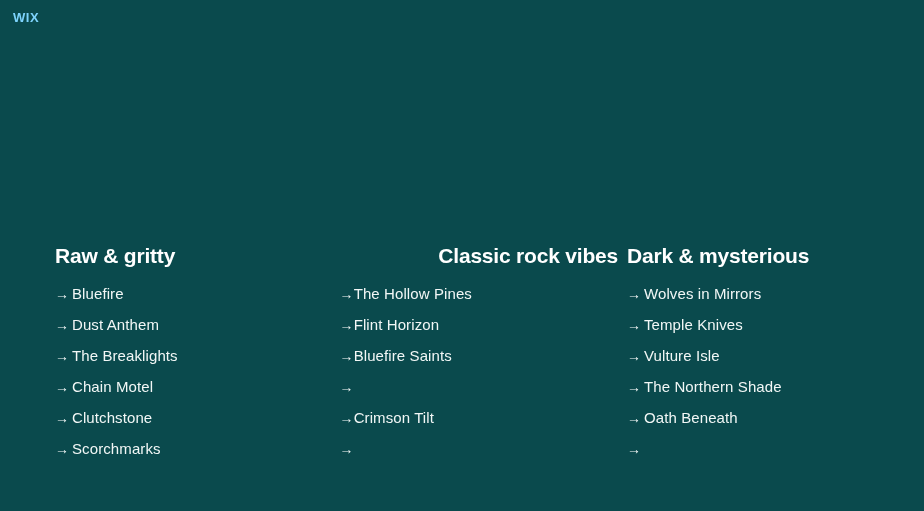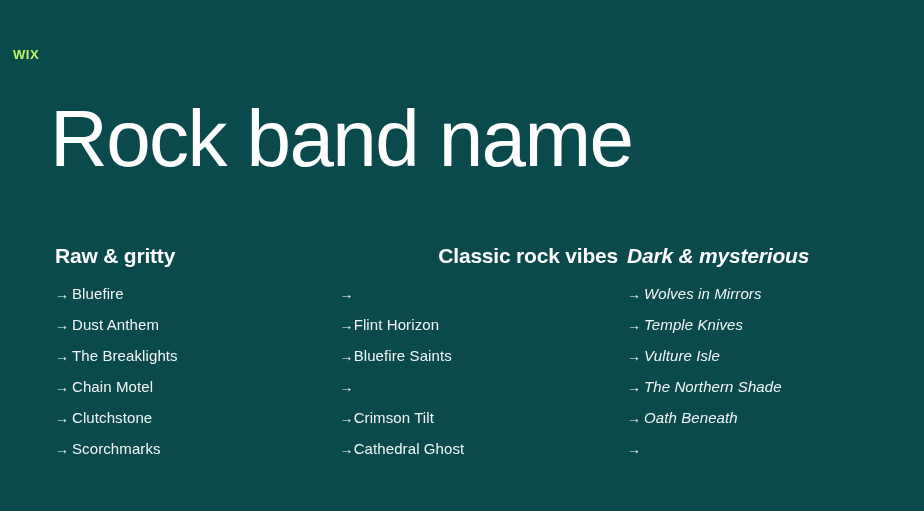--- a/index.html
+++ b/index.html
@@ -22,23 +22,22 @@
     box-sizing: border-box;
   }
   
   #brand {
     position: absolute;
     left: 13px;
     top: 11px;
     font-size: 13px;
     font-weight: 700;
     letter-spacing: 0.6px;
-    color: #bef264;
+    color: #7dd3fc;
     line-height: 1;
-    margin-top: 37px;
   }
   
   #title {
     position: absolute;
     left: 50px;
     top: 38px;
     width: 780px;
     font-size: 80px;
     font-weight: 300;
     line-height: 93px;
@@ -57,21 +56,21 @@
     width: 892px;
     display: flex;
     flex-direction: row;
     align-items: flex-start;
   }
   .column {
     box-sizing: border-box;
   }
   .column.col-0 { width: 291px; padding-left: 55px; }
   .column.col-1 { width: 348px; padding-left: 55px; text-align: right; }
-  .column.col-2 { width: 285px; padding-left: 9px; font-style: italic; }
+  .column.col-2 { width: 285px; padding-left: 9px; }
   .col-heading {
     font-size: 21px;
     font-weight: 700;
     letter-spacing: -0.2px;
     line-height: 26px;
     color: #ffffff;
     margin: 0 0 16px 0;
     white-space: nowrap;
   }
   .col-list {
@@ -102,21 +101,20 @@
   .item-label { display: inline-block; }
 </style>
 </head>
 <body>
 
 <div id="slide">
 
   <div id="brand">WIX</div>
 
   <h1 id="title">
-    <span class="tline">Rock band name</span>
   </h1>
 
   <div id="columns">
 
     <div class="column col-0">
       <div class="col-heading">Raw &amp; gritty</div>
       <ul class="col-list">
         <li>
           <span class="arrow-icon">→</span>
           <span class="item-label">Bluefire</span>
@@ -142,39 +140,39 @@
           <span class="item-label">Scorchmarks</span>
         </li>
       </ul>
     </div>
 
     <div class="column col-1">
       <div class="col-heading">Classic rock vibes</div>
       <ul class="col-list">
         <li>
           <span class="arrow-icon">→</span>
+          <span class="item-label">The Hollow Pines</span>
         </li>
         <li>
           <span class="arrow-icon">→</span>
           <span class="item-label">Flint Horizon</span>
         </li>
         <li>
           <span class="arrow-icon">→</span>
           <span class="item-label">Bluefire Saints</span>
         </li>
         <li>
           <span class="arrow-icon">→</span>
         </li>
         <li>
           <span class="arrow-icon">→</span>
           <span class="item-label">Crimson Tilt</span>
         </li>
         <li>
           <span class="arrow-icon">→</span>
-          <span class="item-label">Cathedral Ghost</span>
         </li>
       </ul>
     </div>
 
     <div class="column col-2">
       <div class="col-heading">Dark &amp; mysterious</div>
       <ul class="col-list">
         <li>
           <span class="arrow-icon">→</span>
           <span class="item-label">Wolves in Mirrors</span>

